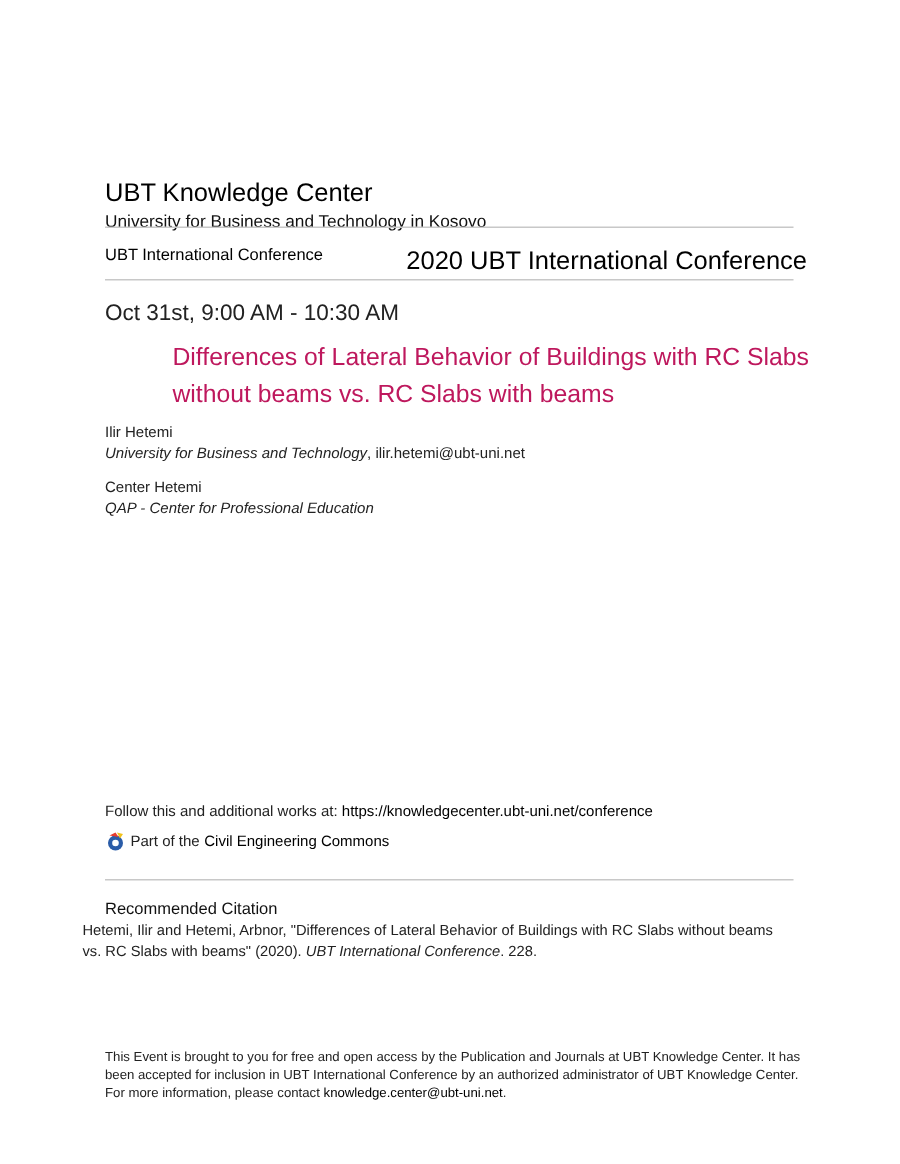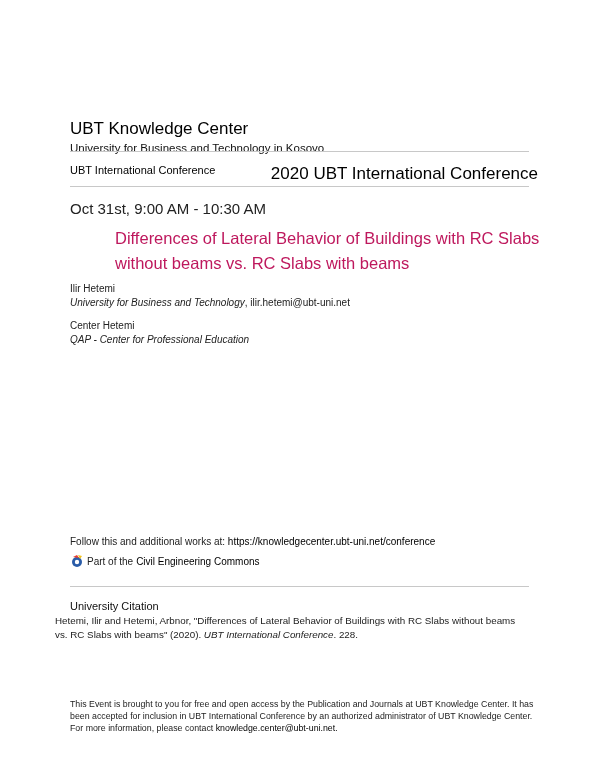--- a/index.html
+++ b/index.html
@@ -59,20 +59,20 @@
       <path d="M3 3 L7 1 L9 4 Z" fill="#e63b2e"></path>
       <path d="M8 1 L12 2 L10 5 Z" fill="#f2c21b"></path>
     </svg>
   </span>
   <span>Part of the </span>
     <a class="link" style="margin-left:3px">Civil Engineering Commons</a>
 </div>
 
 <div class="abs rule" style="top:586px"></div>
 
-<div class="abs cite-h">University Citation</div>
+<div class="abs cite-h">Recommended Citation</div>
 <div class="abs cite">
   <span>Hetemi, Ilir and Hetemi, Arbnor, "Differences of Lateral Behavior of Buildings with RC Slabs without beams vs. RC Slabs with beams" (2020). </span><i>UBT International Conference</i><span>. 228.</span><br>
 </div>
 
 <div class="abs notice">
   <span>This Event is brought to you for free and open access by the Publication and Journals at UBT Knowledge Center. It has been accepted for inclusion in UBT International Conference by an authorized administrator of UBT Knowledge Center. For more information, please contact </span><a class="link">knowledge.center@ubt-uni.net</a><span>.</span>
 </div>
 
 </body></html>

